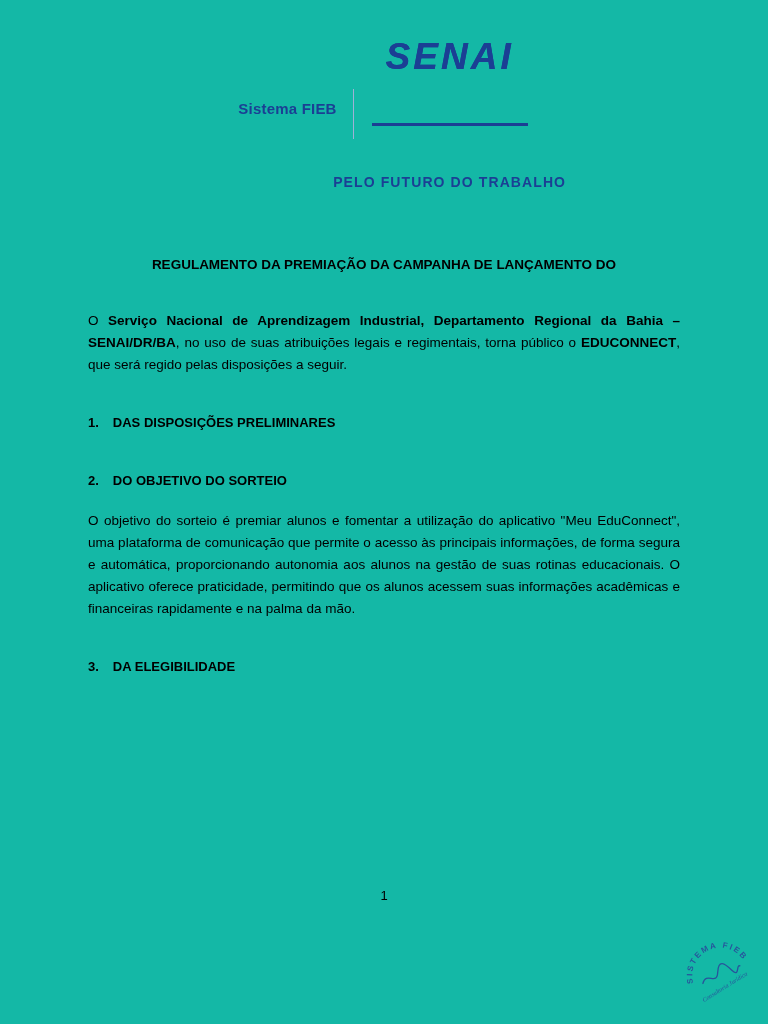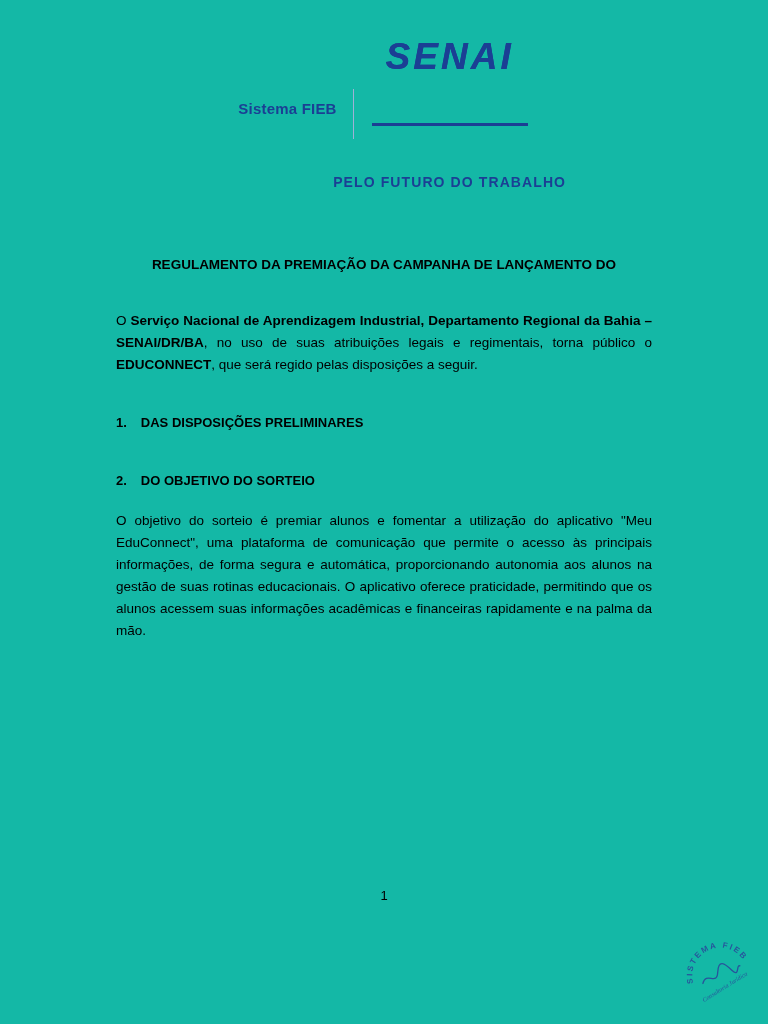--- a/index.html
+++ b/index.html
@@ -21,21 +21,21 @@
   .senai-name {
     font-size:37px; font-weight:800; font-style:italic; color:#1b3f94;
     letter-spacing:3px; line-height:1; text-shadow:0 0 0 #1b3f94;
   }
   .senai-rule {display:block; width:156px; height:3px; background:#1b3f94; margin-top:4px;}
   .senai-tagline {
     margin-top:4px; font-size:14px; font-weight:bold; color:#1b3f94; letter-spacing:1.1px;
     white-space:nowrap;
   }
   
-  .content {padding:0 116px; box-sizing:border-box;}
+  .content {padding:0 88px; box-sizing:border-box;}
   .doc-title {
     margin:58px 0 0; font-size:13.5px; font-weight:bold; text-align:center;
     line-height:34px; color:#000;
   }
   .title-line {display:block;}
   .para {
     margin:28px 0 0; font-size:13.5px; line-height:22px; text-align:justify; color:#000;
   }
   .para strong {font-weight:bold;}
   section {margin:0;}
@@ -85,20 +85,23 @@
     </section>
 
     <section>
       <h2 class="sec-heading">
         <span class="sec-num">2.</span><span>DO OBJETIVO DO SORTEIO</span>
       </h2>
       <p class="para sec-body">O objetivo do sorteio é premiar alunos e fomentar a utilização do aplicativo "Meu EduConnect", uma plataforma de comunicação que permite o acesso às principais informações, de forma segura e automática, proporcionando autonomia aos alunos na gestão de suas rotinas educacionais. O aplicativo oferece praticidade, permitindo que os alunos acessem suas informações acadêmicas e financeiras rapidamente e na palma da mão.</p>
     </section>
 
     <section>
+      <h2 class="sec-heading">
+        <span class="sec-num">3.</span><span>DA ELEGIBILIDADE</span>
+      </h2>
     </section>
 
 
   </main>
 
   <div class="page-number">1</div>
 
   <div class="stamp">
     <svg width="70" height="70" viewBox="0 0 70 70" xmlns="http://www.w3.org/2000/svg">
       <defs>

